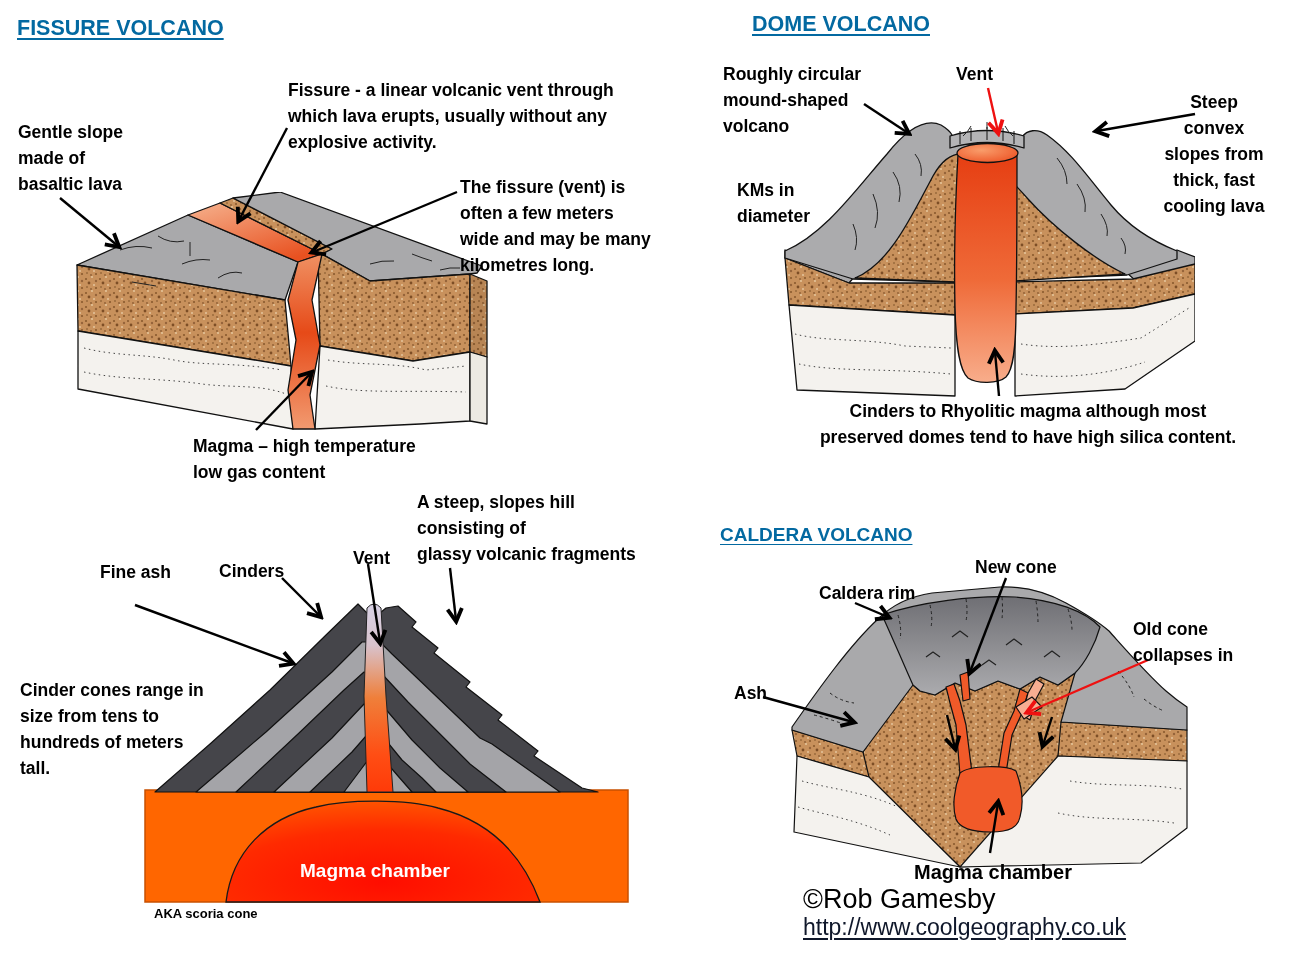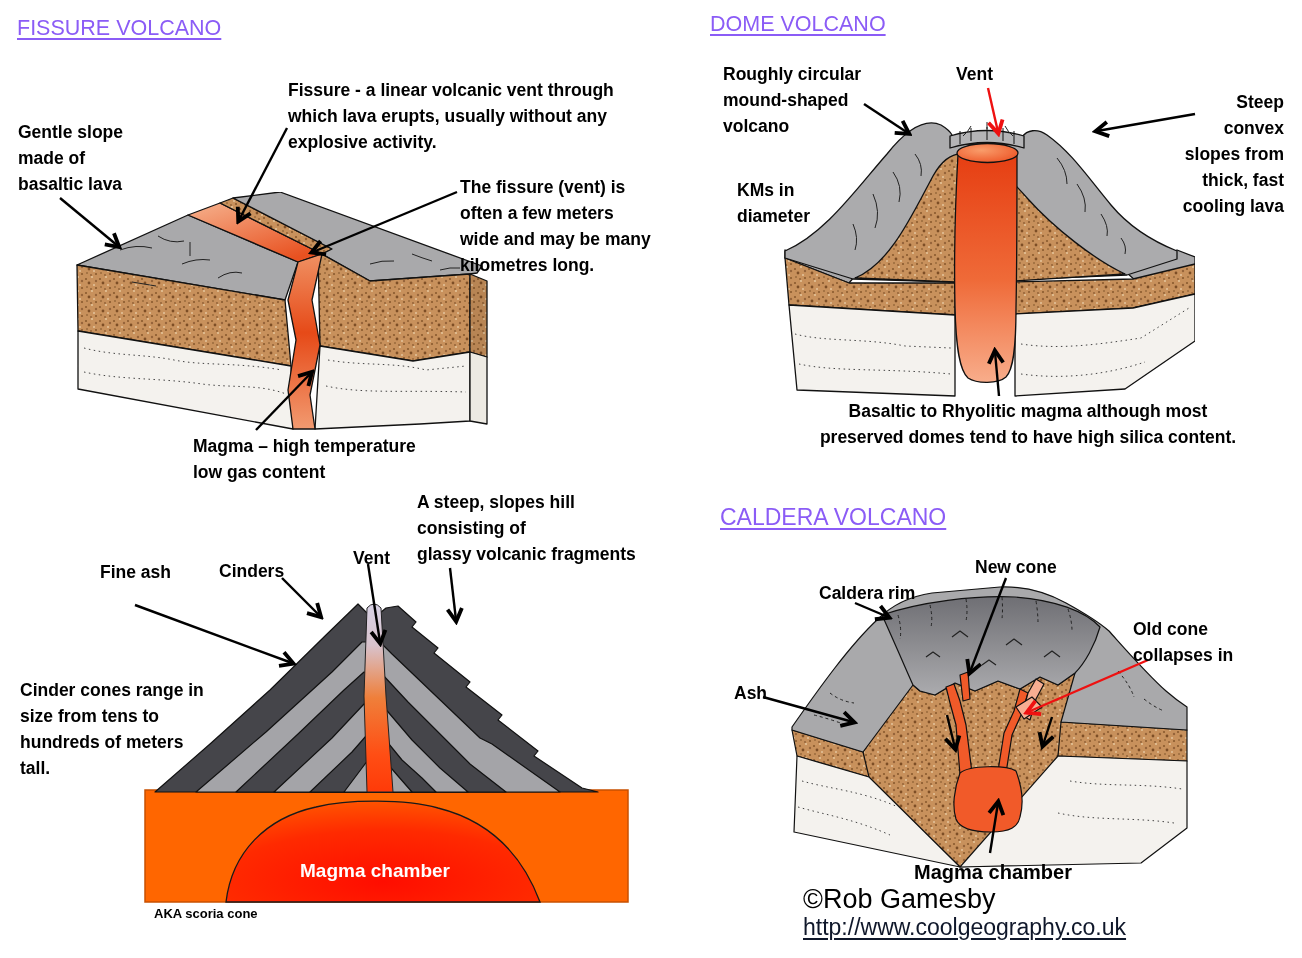--- a/index.html
+++ b/index.html
@@ -3,23 +3,23 @@
 <meta charset="utf-8">
 <style>
   *{margin:0;padding:0;box-sizing:border-box}
   html,body{background:#fff}
   #page{position:relative;width:1302px;height:958px;background:#ffffff;
         font-family:"Liberation Sans",sans-serif;overflow:hidden}
   .diag{position:absolute}
   .overlay{position:absolute;left:0;top:0;pointer-events:none}
   .lbl{position:absolute;font-weight:bold;font-size:17.5px;line-height:26px;
        color:#000;white-space:pre-line}
-  .title{position:absolute;font-weight:normal;font-size:21.5px;color:#8b5cf6;
+  .title{position:absolute;font-weight:bold;font-size:21.5px;color:#0369a1;
          text-decoration:underline;text-underline-offset:3px;white-space:nowrap}
-  .lbl.right{text-align:right}
+  .lbl.right{text-align:center}
   .lbl.center{text-align:center}
   .lbl.white{color:#ffffff;font-size:19px}
   .footer-credit{position:absolute;font-size:27px;color:#000;white-space:nowrap}
   .footer-link{position:absolute;font-size:23px;color:#0f172a;text-decoration:underline;
                text-underline-offset:3px;white-space:nowrap;cursor:pointer}
 </style>
 </head>
 <body>
 
 <div id="page">
@@ -283,49 +283,49 @@
   <div class="lbl" style="left:288px;top:77px">Fissure - a linear volcanic vent through
 which lava erupts, usually without any
 explosive activity.</div>
   <div class="lbl" style="left:460px;top:174px">The fissure (vent) is
 often a few meters
 wide and may be many
 kilometres long.</div>
   <div class="lbl" style="left:193px;top:433px">Magma – high temperature
 low gas content</div>
 
-  <div class="title" style="left:710px;top:12px">DOME VOLCANO</div>
+  <div class="title" style="left:752px;top:12px">DOME VOLCANO</div>
   <div class="lbl" style="left:723px;top:61px">Roughly circular
 mound-shaped
 volcano</div>
   <div class="lbl" style="left:956px;top:61px">Vent</div>
   <div class="lbl right" style="left:1144px;top:89px;width:140px">Steep
 convex
 slopes from
 thick, fast
 cooling lava</div>
   <div class="lbl" style="left:737px;top:177px">KMs in
 diameter</div>
-  <div class="lbl center" style="left:770px;top:398px;width:516px">Basaltic to Rhyolitic magma although most
+  <div class="lbl center" style="left:770px;top:398px;width:516px">Cinders to Rhyolitic magma although most
 preserved domes tend to have high silica content.</div>
 
   <div class="lbl" style="left:417px;top:489px">A steep, slopes hill
 consisting of
 glassy volcanic fragments</div>
   <div class="lbl" style="left:353px;top:545px">Vent</div>
   <div class="lbl" style="left:219px;top:558px">Cinders</div>
   <div class="lbl" style="left:100px;top:559px">Fine ash</div>
   <div class="lbl" style="left:20px;top:677px">Cinder cones range in
 size from tens to
 hundreds of meters
 tall.</div>
   <div class="lbl center white" style="left:275px;top:858px;width:200px">Magma chamber</div>
   <div class="lbl" style="left:154px;top:901px;font-size:13px">AKA scoria cone</div>
 
-  <div class="title" style="left:720px;top:504px;font-size:23px">CALDERA VOLCANO</div>
+  <div class="title" style="left:720px;top:524px;font-size:19px">CALDERA VOLCANO</div>
   <div class="lbl" style="left:975px;top:554px">New cone</div>
   <div class="lbl" style="left:819px;top:580px">Caldera rim</div>
   <div class="lbl" style="left:1133px;top:616px">Old cone
 collapses in</div>
   <div class="lbl" style="left:734px;top:680px">Ash</div>
   <div class="lbl center" style="left:873px;top:859px;width:240px;font-size:20px">Magma chamber</div>
 
   <div class="footer-credit" style="left:803px;top:884px">©Rob Gamesby</div>
   <a class="footer-link" style="left:803px;top:914px">http://www.coolgeography.co.uk</a>
 

